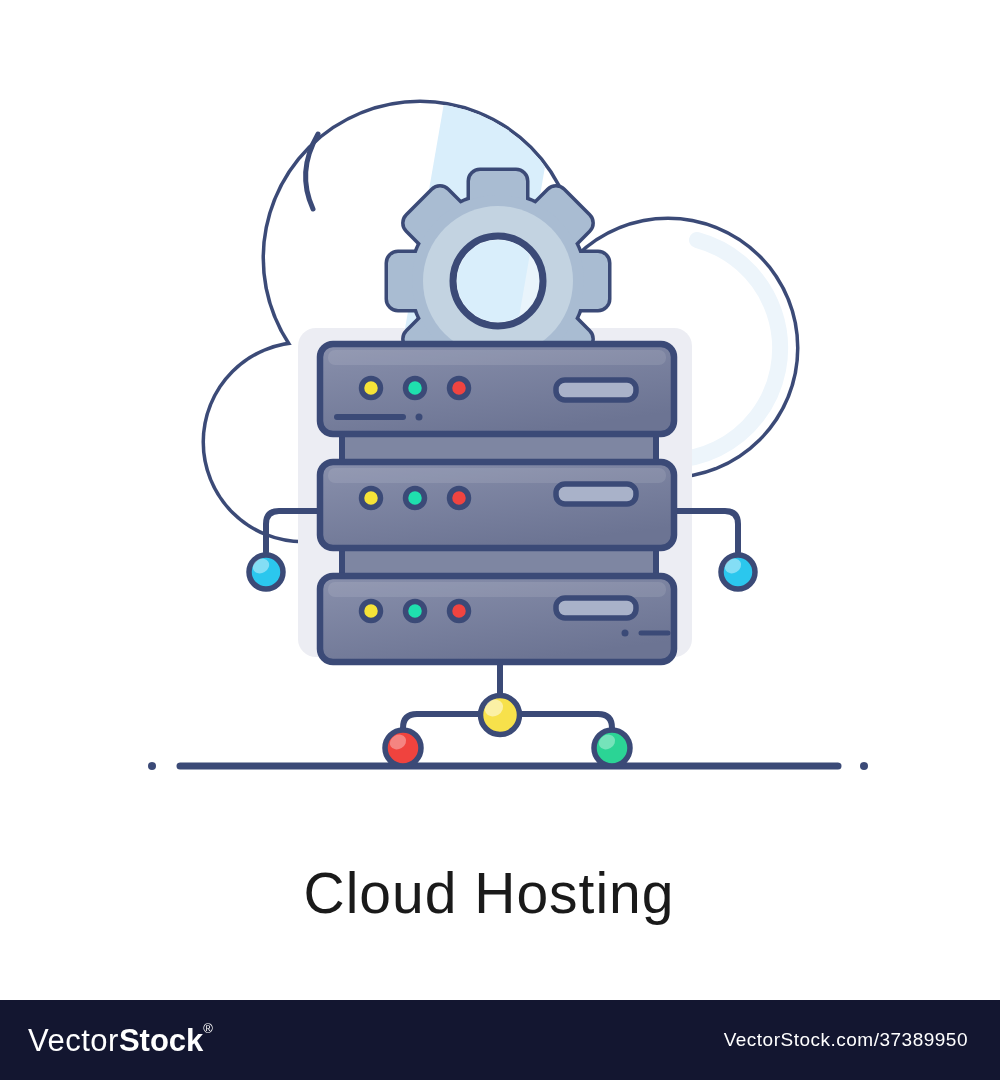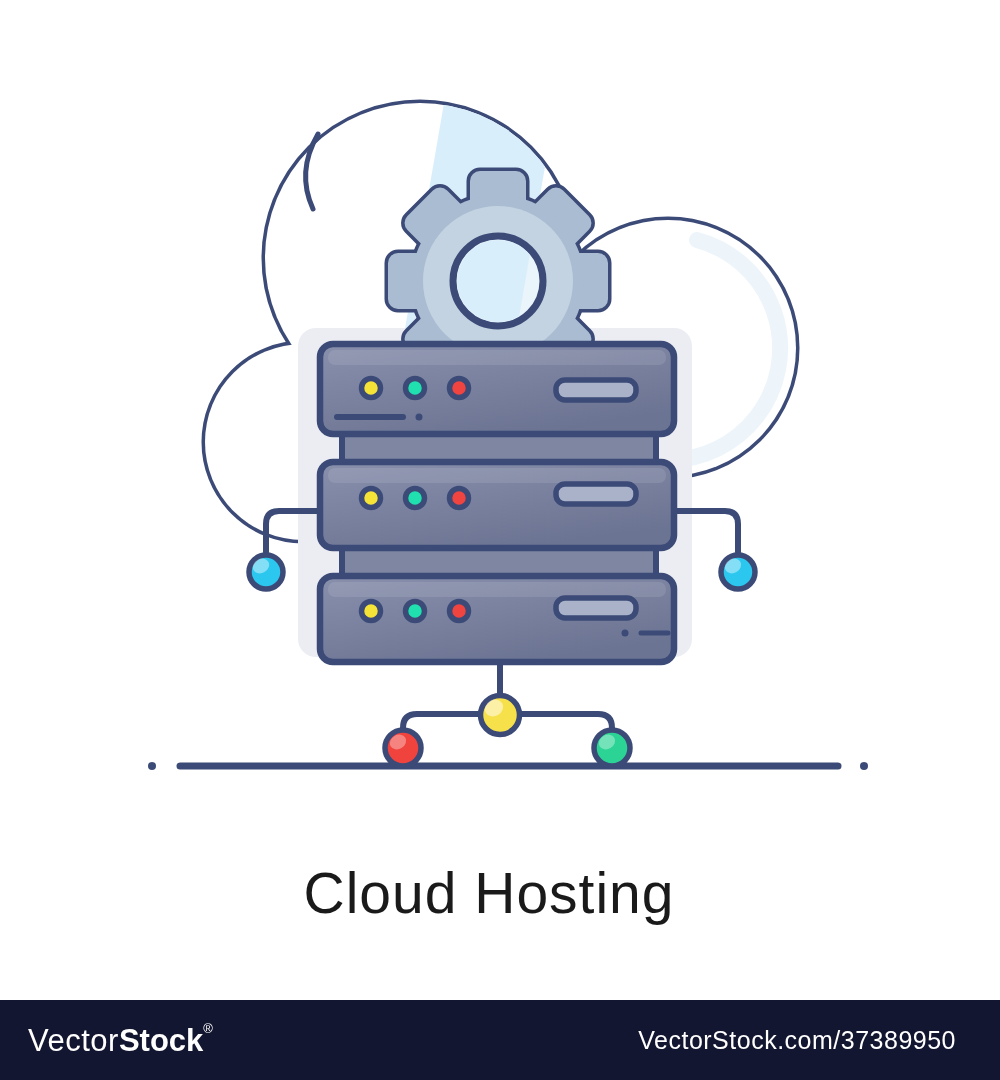--- a/index.html
+++ b/index.html
@@ -4,26 +4,26 @@
 <style>
   html,body{margin:0;padding:0;background:#ffffff;}
   .canvas{position:relative;width:1000px;height:1080px;background:#ffffff;overflow:hidden;
           font-family:Liberation Sans, sans-serif;}
   .art{position:absolute;left:0;top:0;}
   .caption{position:absolute;left:0;top:860px;width:1000px;text-align:center;
            transform:translateX(-11px);
            font-size:57px;letter-spacing:1px;color:#1a1a1a;font-weight:400;}
   .footer{position:absolute;left:0;top:1000px;width:1000px;height:80px;background:#131630;
           display:flex;align-items:center;justify-content:space-between;box-sizing:border-box;
-          padding:0 44px 0 28px;}
+          padding:0 32px 0 28px;}
   .brand{color:#ffffff;font-size:31px;white-space:nowrap;}
   .brand .light{font-weight:400;letter-spacing:0.5px;}
   .brand .bold{font-weight:700;}
   .brand sup{font-size:13px;vertical-align:18px;font-weight:400;}
-  .siteref{color:#ffffff;font-size:25px;font-weight:400;letter-spacing:0.5px;white-space:nowrap;margin-left:48px;}
+  .siteref{color:#ffffff;font-size:19px;font-weight:400;letter-spacing:0.5px;white-space:nowrap;margin-left:48px;}
 </style>
 </head>
 <body>
 
 <div class="canvas">
 
   <svg class="art" width="1000" height="1000" viewBox="0 0 1000 1000">
     <defs>
       <clipPath id="cloudClip">
         <circle cx="420" cy="258" r="155"></circle>

